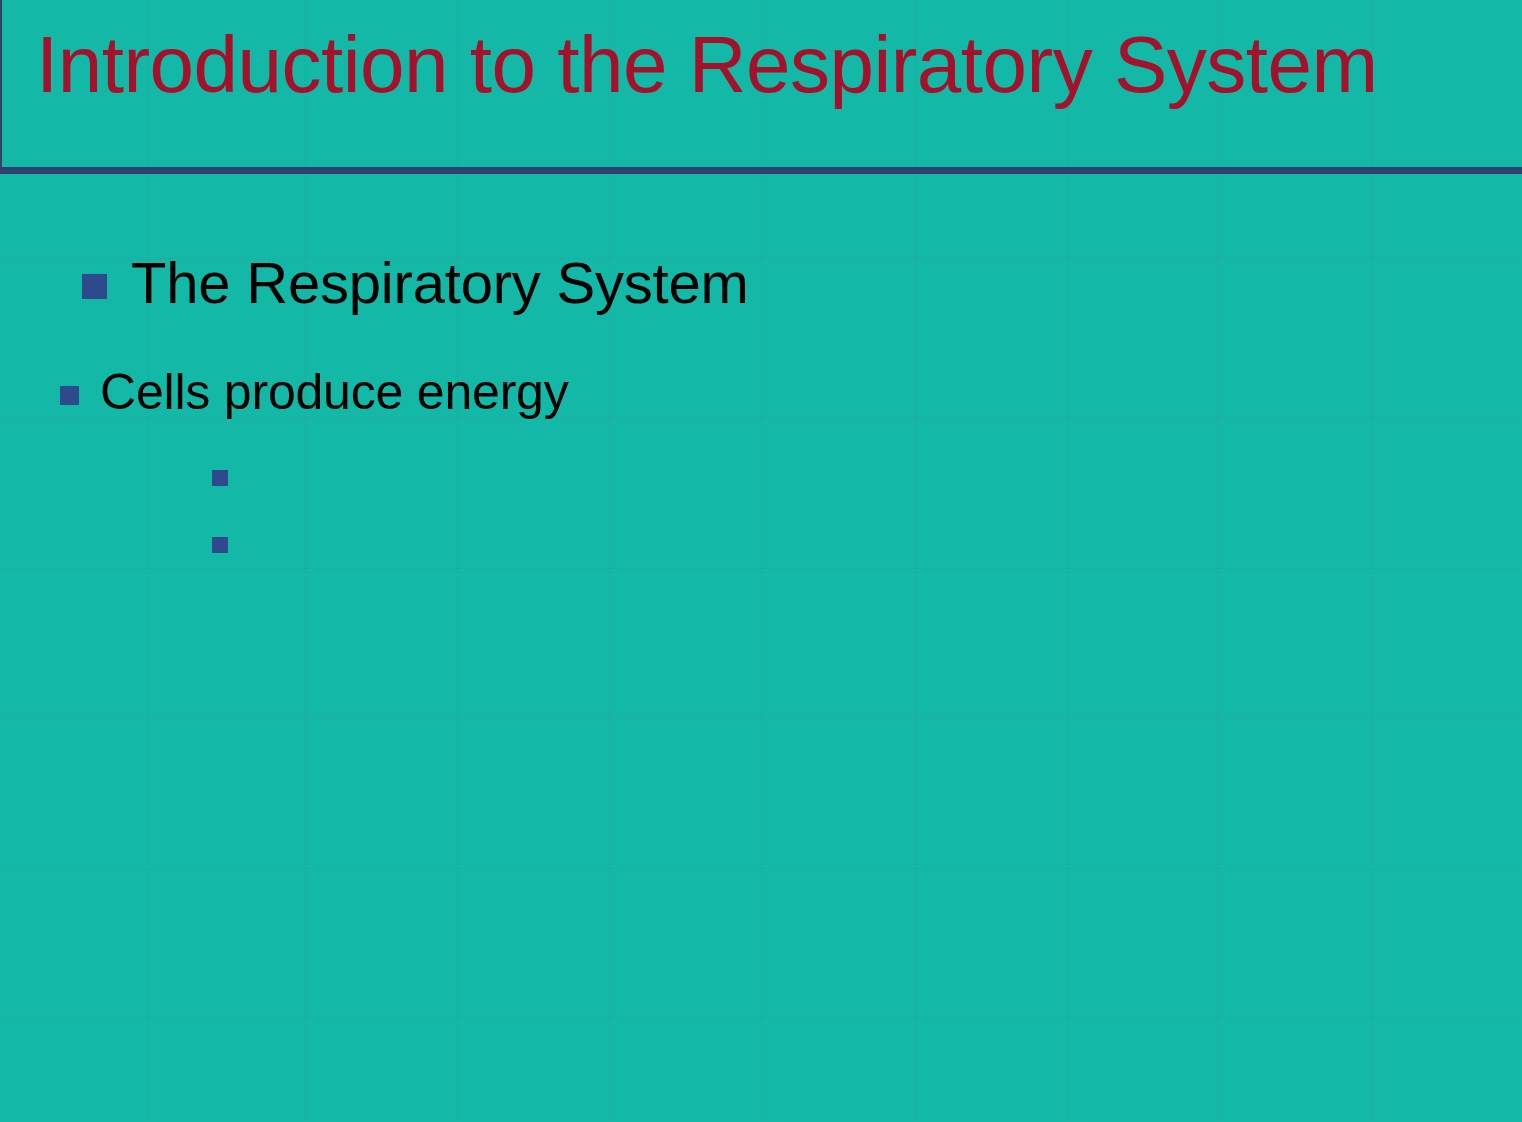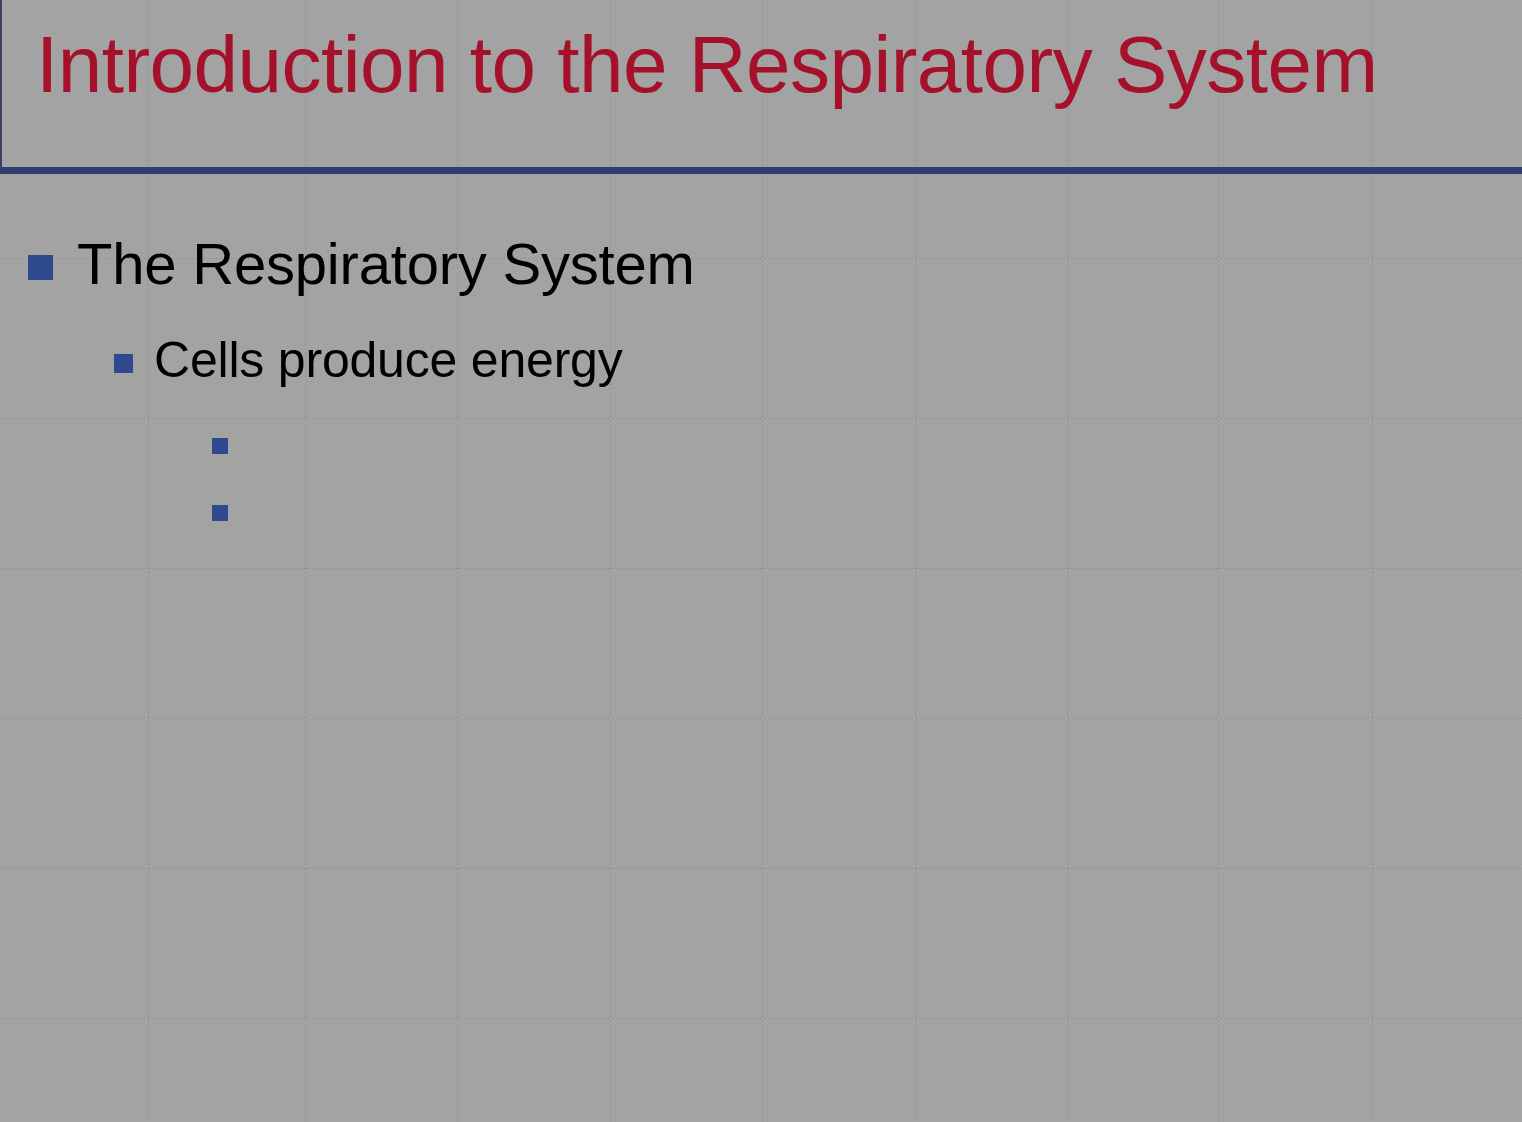--- a/index.html
+++ b/index.html
@@ -9,21 +9,21 @@
     background: #ffffff;
   }
   body {
     font-family: "Liberation Sans", sans-serif;
   }
 
   .slide {
     position: relative;
     width: 1522px;
     height: 1122px;
-    background: #a3a3a3;
+    background: #14b8a6;
     overflow: hidden;
   }
 
   
   .grid-layer {
     position: absolute;
     left: 0;
     top: 0;
     width: 1522px;
     height: 1122px;
@@ -108,32 +108,32 @@
     align-items: flex-start;
   }
 
   .sq {
     flex: 0 0 auto;
     background: #2f4a8c;
     display: inline-block;
   }
 
   
-  .lvl1 { padding-left: 28px; margin-top: 33px; }
+  .lvl1 { padding-left: 82px; margin-top: 52px; }
   .lvl1 .sq { width: 25px; height: 25px; margin-top: 22px; margin-right: 24px; }
   .lvl1 .txt {
     font-size: 58px;
     line-height: 1.06;
     color: #000000;
     font-weight: 400;
     letter-spacing: -0.2px;
   }
 
   
-  .lvl2 { padding-left: 114px; margin-top: 40px; }
+  .lvl2 { padding-left: 60px; margin-top: 53px; }
   .lvl2 .sq { width: 19px; height: 19px; margin-top: 20px; margin-right: 21px; }
   .lvl2 .txt {
     font-size: 50px;
     line-height: 1.06;
     color: #000000;
     font-weight: 400;
     letter-spacing: -0.2px;
   }
 
   

